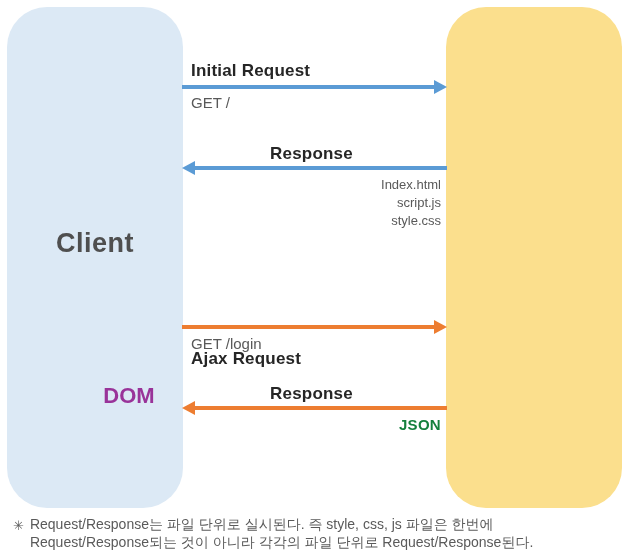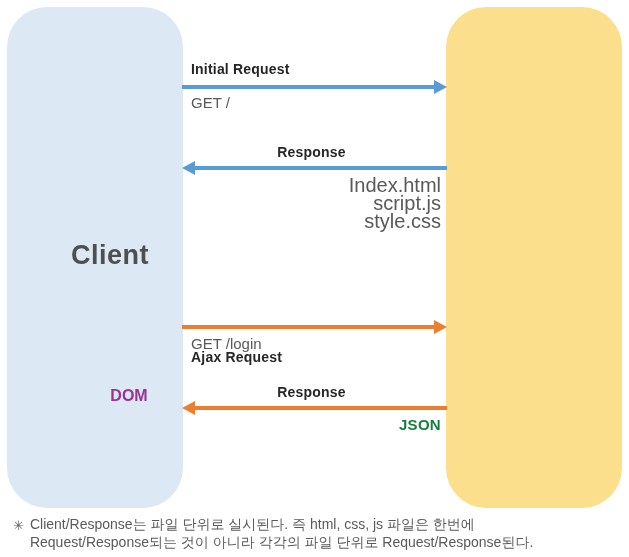--- a/index.html
+++ b/index.html
@@ -4,53 +4,53 @@
 <style>
   html,body{margin:0;padding:0;background:#ffffff;}
   #canvas{
     position:relative;width:629px;height:557px;overflow:hidden;background:#ffffff;
     font-family:"Liberation Sans","DejaVu Sans",sans-serif;
   }
   .box{position:absolute;top:7px;width:176px;height:501px;border-radius:40px;}
   .box-client{left:7px;background:#DCE9F5;}
   .box-server{left:446px;background:#FBDF8D;}
   .box-label{
-    position:absolute;top:240px;width:176px;text-align:center;
-    font-size:27px;font-weight:bold;color:#4F4F4F;letter-spacing:0.5px;padding-left:15px;
+    position:absolute;top:228px;width:176px;text-align:center;
+    font-size:27px;font-weight:bold;color:#4F4F4F;letter-spacing:0.5px;
   }
   .box-label-client{left:7px;}
   .box-label-server{left:446px;}
 
   .arrow-line{position:absolute;height:4px;}
   .blue-bg{background:#5B9BD5;}
   .orange-bg{background:#ED7D31;}
   .head{position:absolute;width:0;height:0;border-top:7px solid transparent;border-bottom:7px solid transparent;}
   .head-right-blue{border-left:13px solid #5B9BD5;}
   .head-right-orange{border-left:13px solid #ED7D31;}
   .head-left-blue{border-right:13px solid #5B9BD5;}
   .head-left-orange{border-right:13px solid #ED7D31;}
 
   .msg-label{
-    position:absolute;font-size:14px;font-weight:600;color:#262626;letter-spacing:0.2px;
+    position:absolute;font-size:17px;font-weight:600;color:#262626;letter-spacing:0.2px;
   }
   .msg-sub{
     position:absolute;font-size:15px;color:#595959;
   }
   .align-right{left:182px;width:259px;text-align:center;}
   .files{
     position:absolute;left:182px;width:259px;text-align:right;
-    font-size:20px;line-height:18px;color:#595959;
+    font-size:13px;line-height:18px;color:#595959;
   }
   .json-label{
     position:absolute;left:182px;width:259px;text-align:right;
     font-size:15px;font-weight:bold;color:#15803d;letter-spacing:0.3px;
   }
   .dom-label{
     position:absolute;left:53px;top:386px;width:152px;text-align:center;
-    font-size:16px;font-weight:bold;color:#993399;line-height:19px;
+    font-size:22px;font-weight:bold;color:#993399;line-height:19px;
   }
   .footnote{
     position:absolute;left:13px;top:516px;display:flex;gap:6px;
     font-size:14px;line-height:17.5px;color:#5A5A5A;
   }
   .footnote .marker{font-size:13px;padding-top:1px;color:#5A5A5A;}
 </style>
 </head>
 <body>
 
@@ -84,18 +84,18 @@
   <div class="head head-left-orange" style="left:182px;top:401px;"></div>
   <div class="json-label" style="top:416px;">JSON</div>
 
   <div class="dom-label">
     <div>DOM</div>
   </div>
 
   <div class="footnote">
     <span class="marker">✳</span>
     <div>
-      <div>Client/Response는 파일 단위로 실시된다. 즉 html, css, js 파일은 한번에</div>
+      <div>Request/Response는 파일 단위로 실시된다. 즉 style, css, js 파일은 한번에</div>
       <div>Request/Response되는 것이 아니라 각각의 파일 단위로 Request/Response된다.</div>
     </div>
   </div>
 
 </div>
 
 </body></html>

